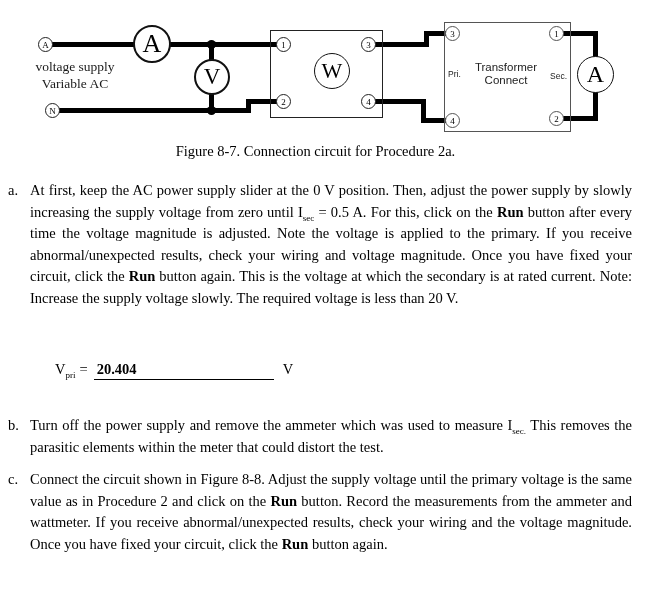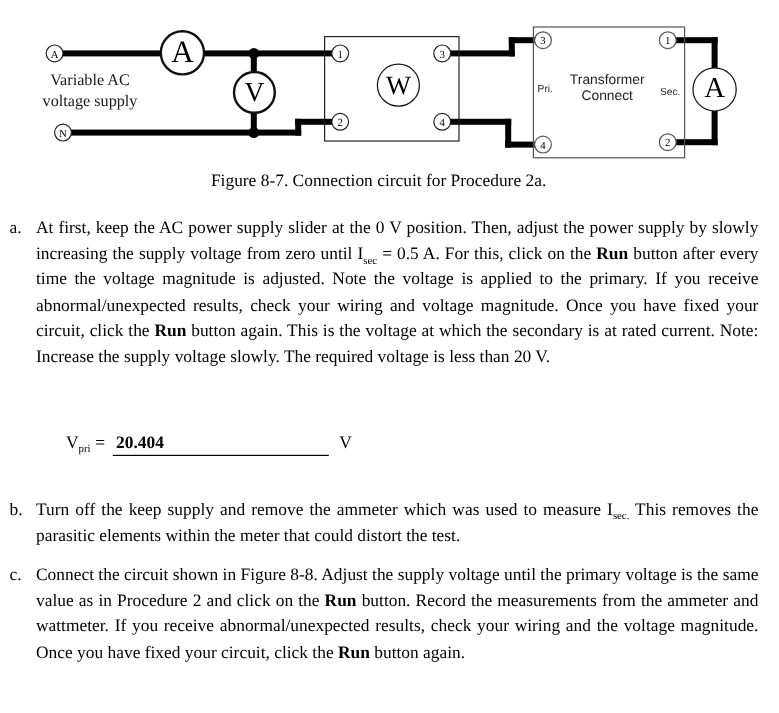--- a/index.html
+++ b/index.html
@@ -98,22 +98,22 @@
     <div class="term" style="left:276px;top:37px;">1</div>
     <div class="term" style="left:276px;top:94px;">2</div>
     <div class="term" style="left:361px;top:37px;">3</div>
     <div class="term" style="left:361px;top:94px;">4</div>
     <div class="term" style="left:445px;top:26px;border-color:#555;">3</div>
     <div class="term" style="left:445px;top:113px;border-color:#555;">4</div>
     <div class="term" style="left:549px;top:26px;border-color:#555;">1</div>
     <div class="term" style="left:549px;top:111px;border-color:#555;">2</div>
 
     <div class="src-label">
+      <div>voltage supply</div>
       <div>Variable AC</div>
-      <div>voltage supply</div>
     </div>
     <div class="sans-sm" style="left:448px;top:69px;">Pri.</div>
     <div class="tm-name">
       <div>Transformer</div>
       <div>Connect</div>
     </div>
     <div class="sans-sm" style="left:550px;top:71px;">Sec.</div>
   </div>
 
   <div id="caption">Figure 8-7. Connection circuit for Procedure 2a.</div>
@@ -122,21 +122,21 @@
     <span class="marker">a.</span>
     <span class="itext"><span>At first, keep the AC power supply slider at the 0 V position.  Then, adjust the power supply by slowly increasing the supply voltage from zero until I</span><sub>sec</sub><span> = 0.5 A.  For this, click on the </span><span style="font-weight: bold;">Run</span><span> button after every time the voltage magnitude is adjusted.  Note the voltage is applied to the primary.  If you receive abnormal/unexpected results, check your wiring and voltage magnitude.  Once you have fixed your circuit, click the </span><span style="font-weight: bold;">Run</span><span> button again.  This is the voltage at which the secondary is at rated current.  Note: Increase the supply voltage slowly. The required voltage is less than 20 V.</span></span>
   </div>
 
   <div id="vpri-line">
     <span>V</span><sub>pri</sub><span class="eq">=</span><span id="vpri-answer">20.404</span><span id="vpri-unit">V</span>
   </div>
 
   <div class="item" id="item-b">
     <span class="marker">b.</span>
-    <span class="itext"><span>Turn off the keep supply and remove the ammeter which was used to measure I</span><sub>sec.</sub><span>  This removes the parasitic elements within the meter that could distort the test.</span></span>
+    <span class="itext"><span>Turn off the power supply and remove the ammeter which was used to measure I</span><sub>sec.</sub><span>  This removes the parasitic elements within the meter that could distort the test.</span></span>
   </div>
 
   <div class="item" id="item-c">
     <span class="marker">c.</span>
     <span class="itext"><span>Connect the circuit shown in Figure 8-8. Adjust the supply voltage until the primary voltage is the same value as in Procedure 2 and click on the </span><span style="font-weight: bold;">Run</span><span> button.  Record the measurements from the ammeter and wattmeter. If you receive abnormal/unexpected results, check your wiring and the voltage magnitude. Once you have fixed your circuit, click the </span><span style="font-weight: bold;">Run</span><span> button again.</span></span>
   </div>
 
 </div>
 
 </body></html>

